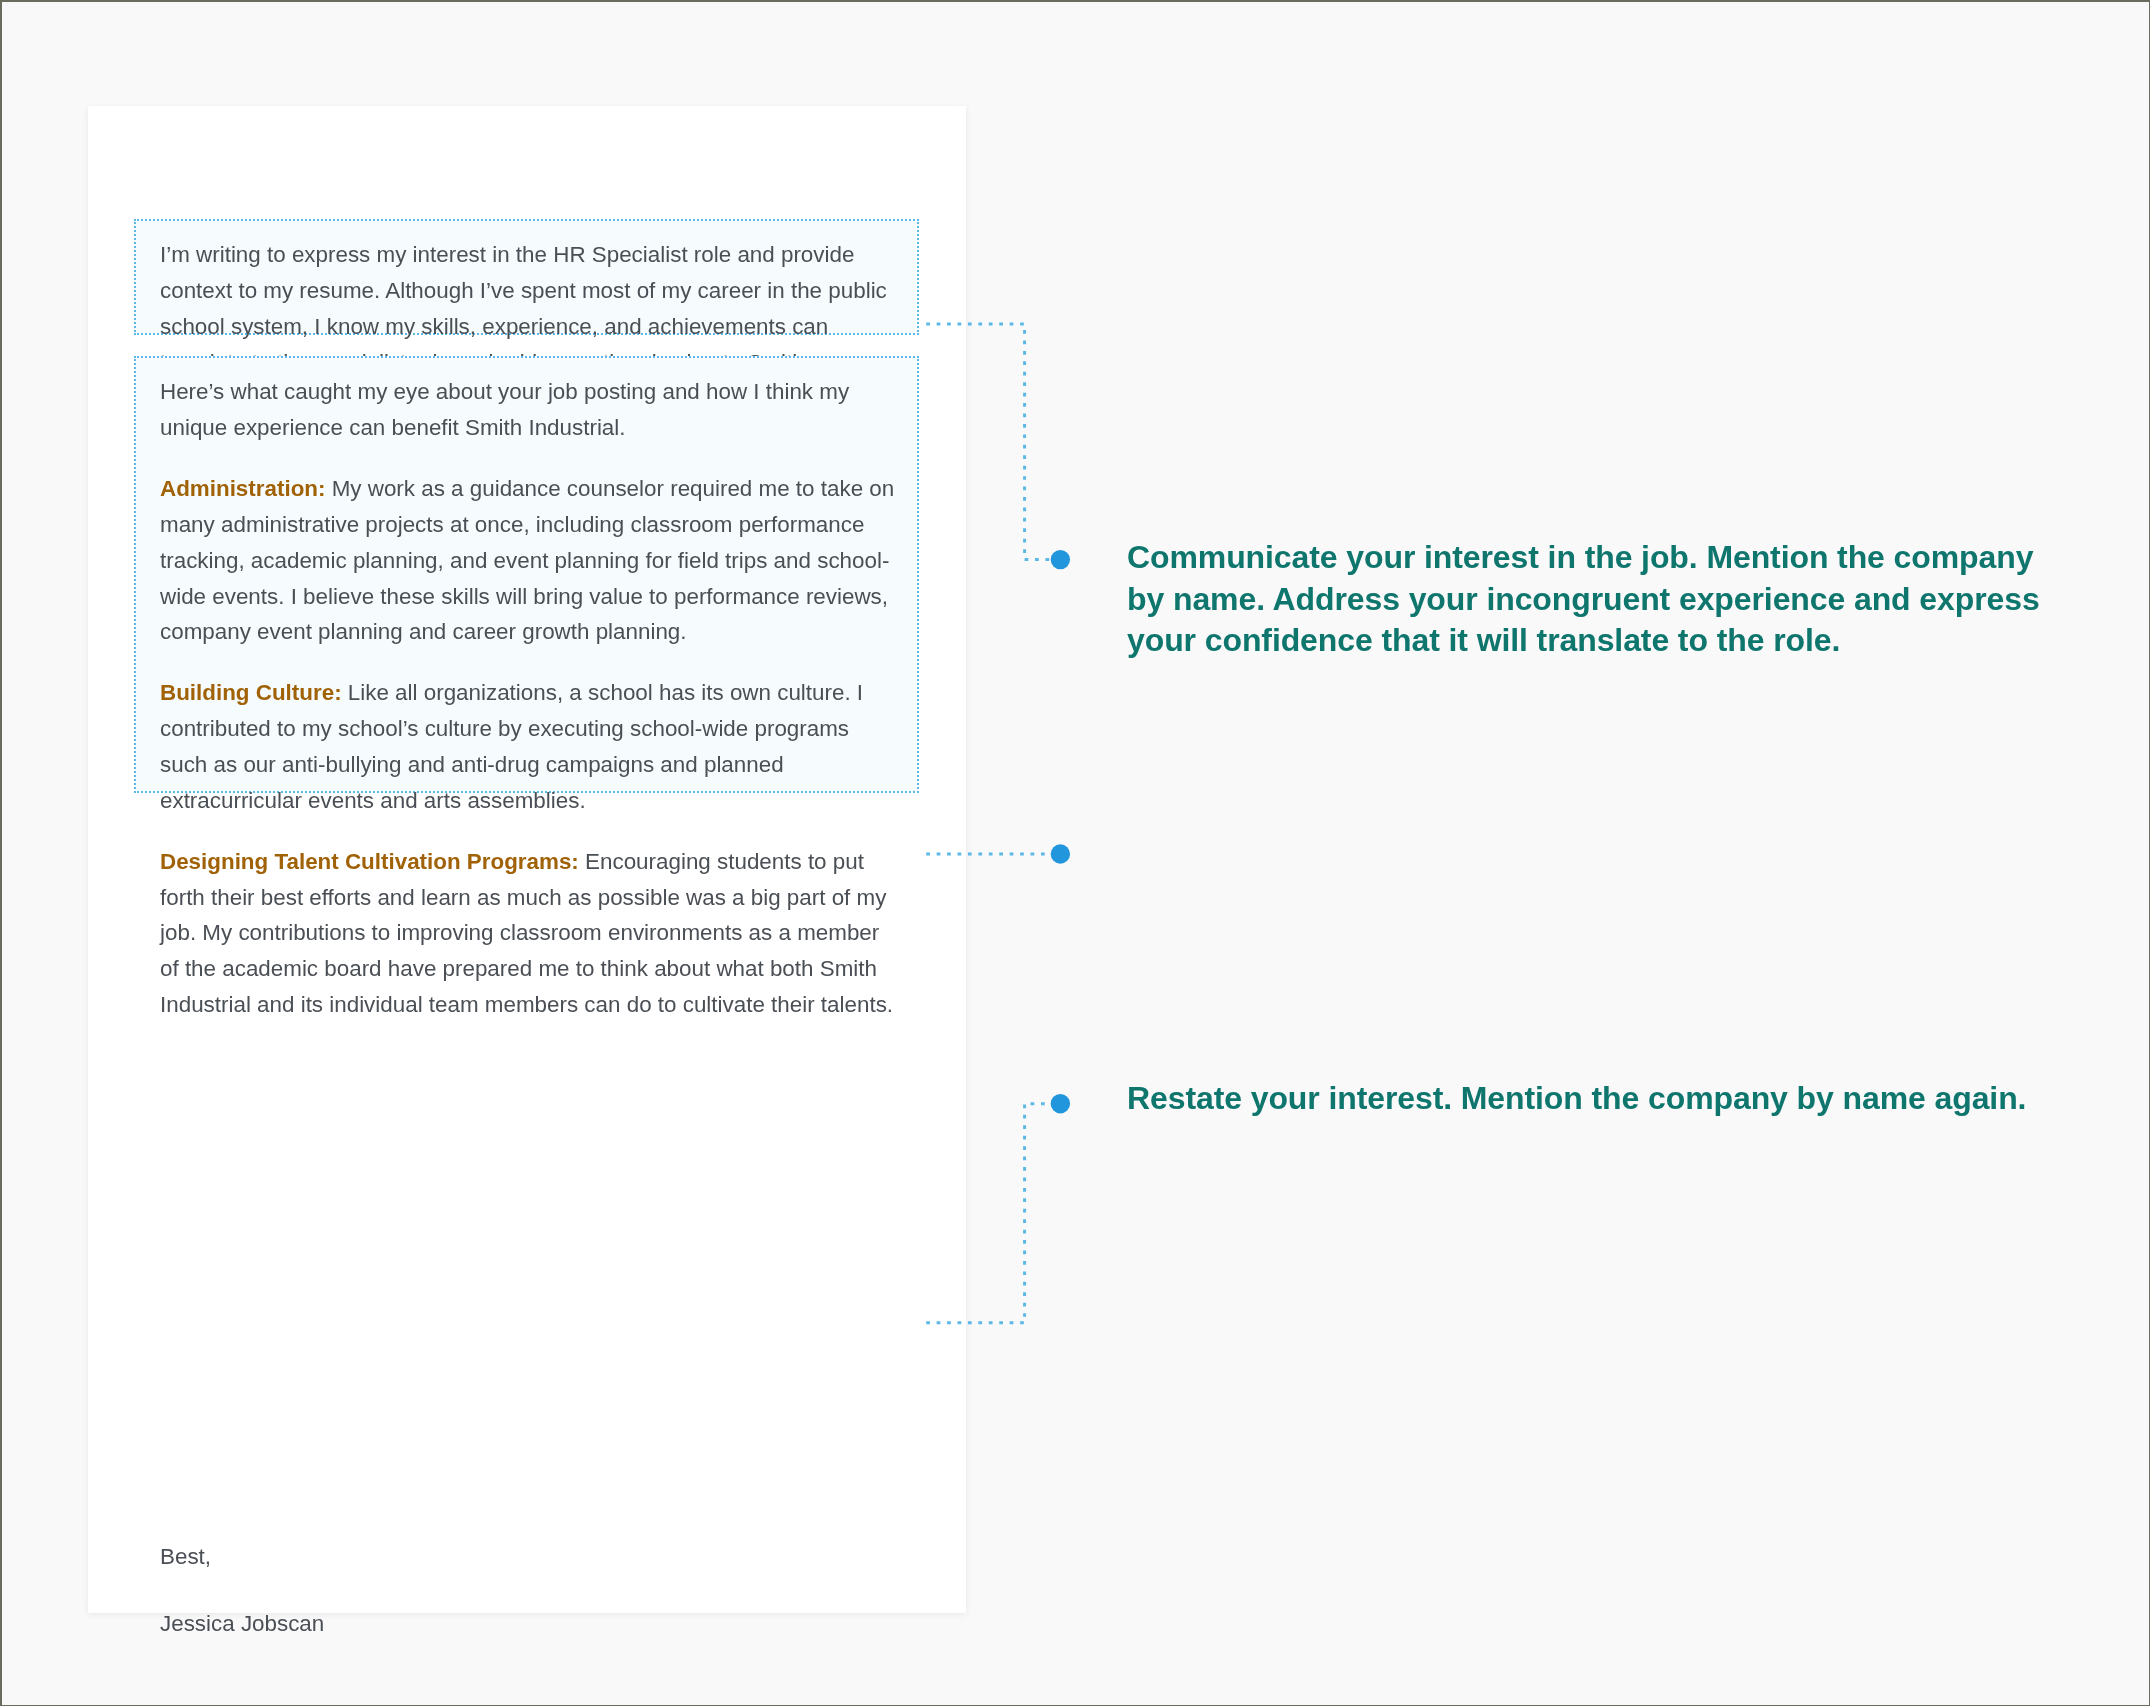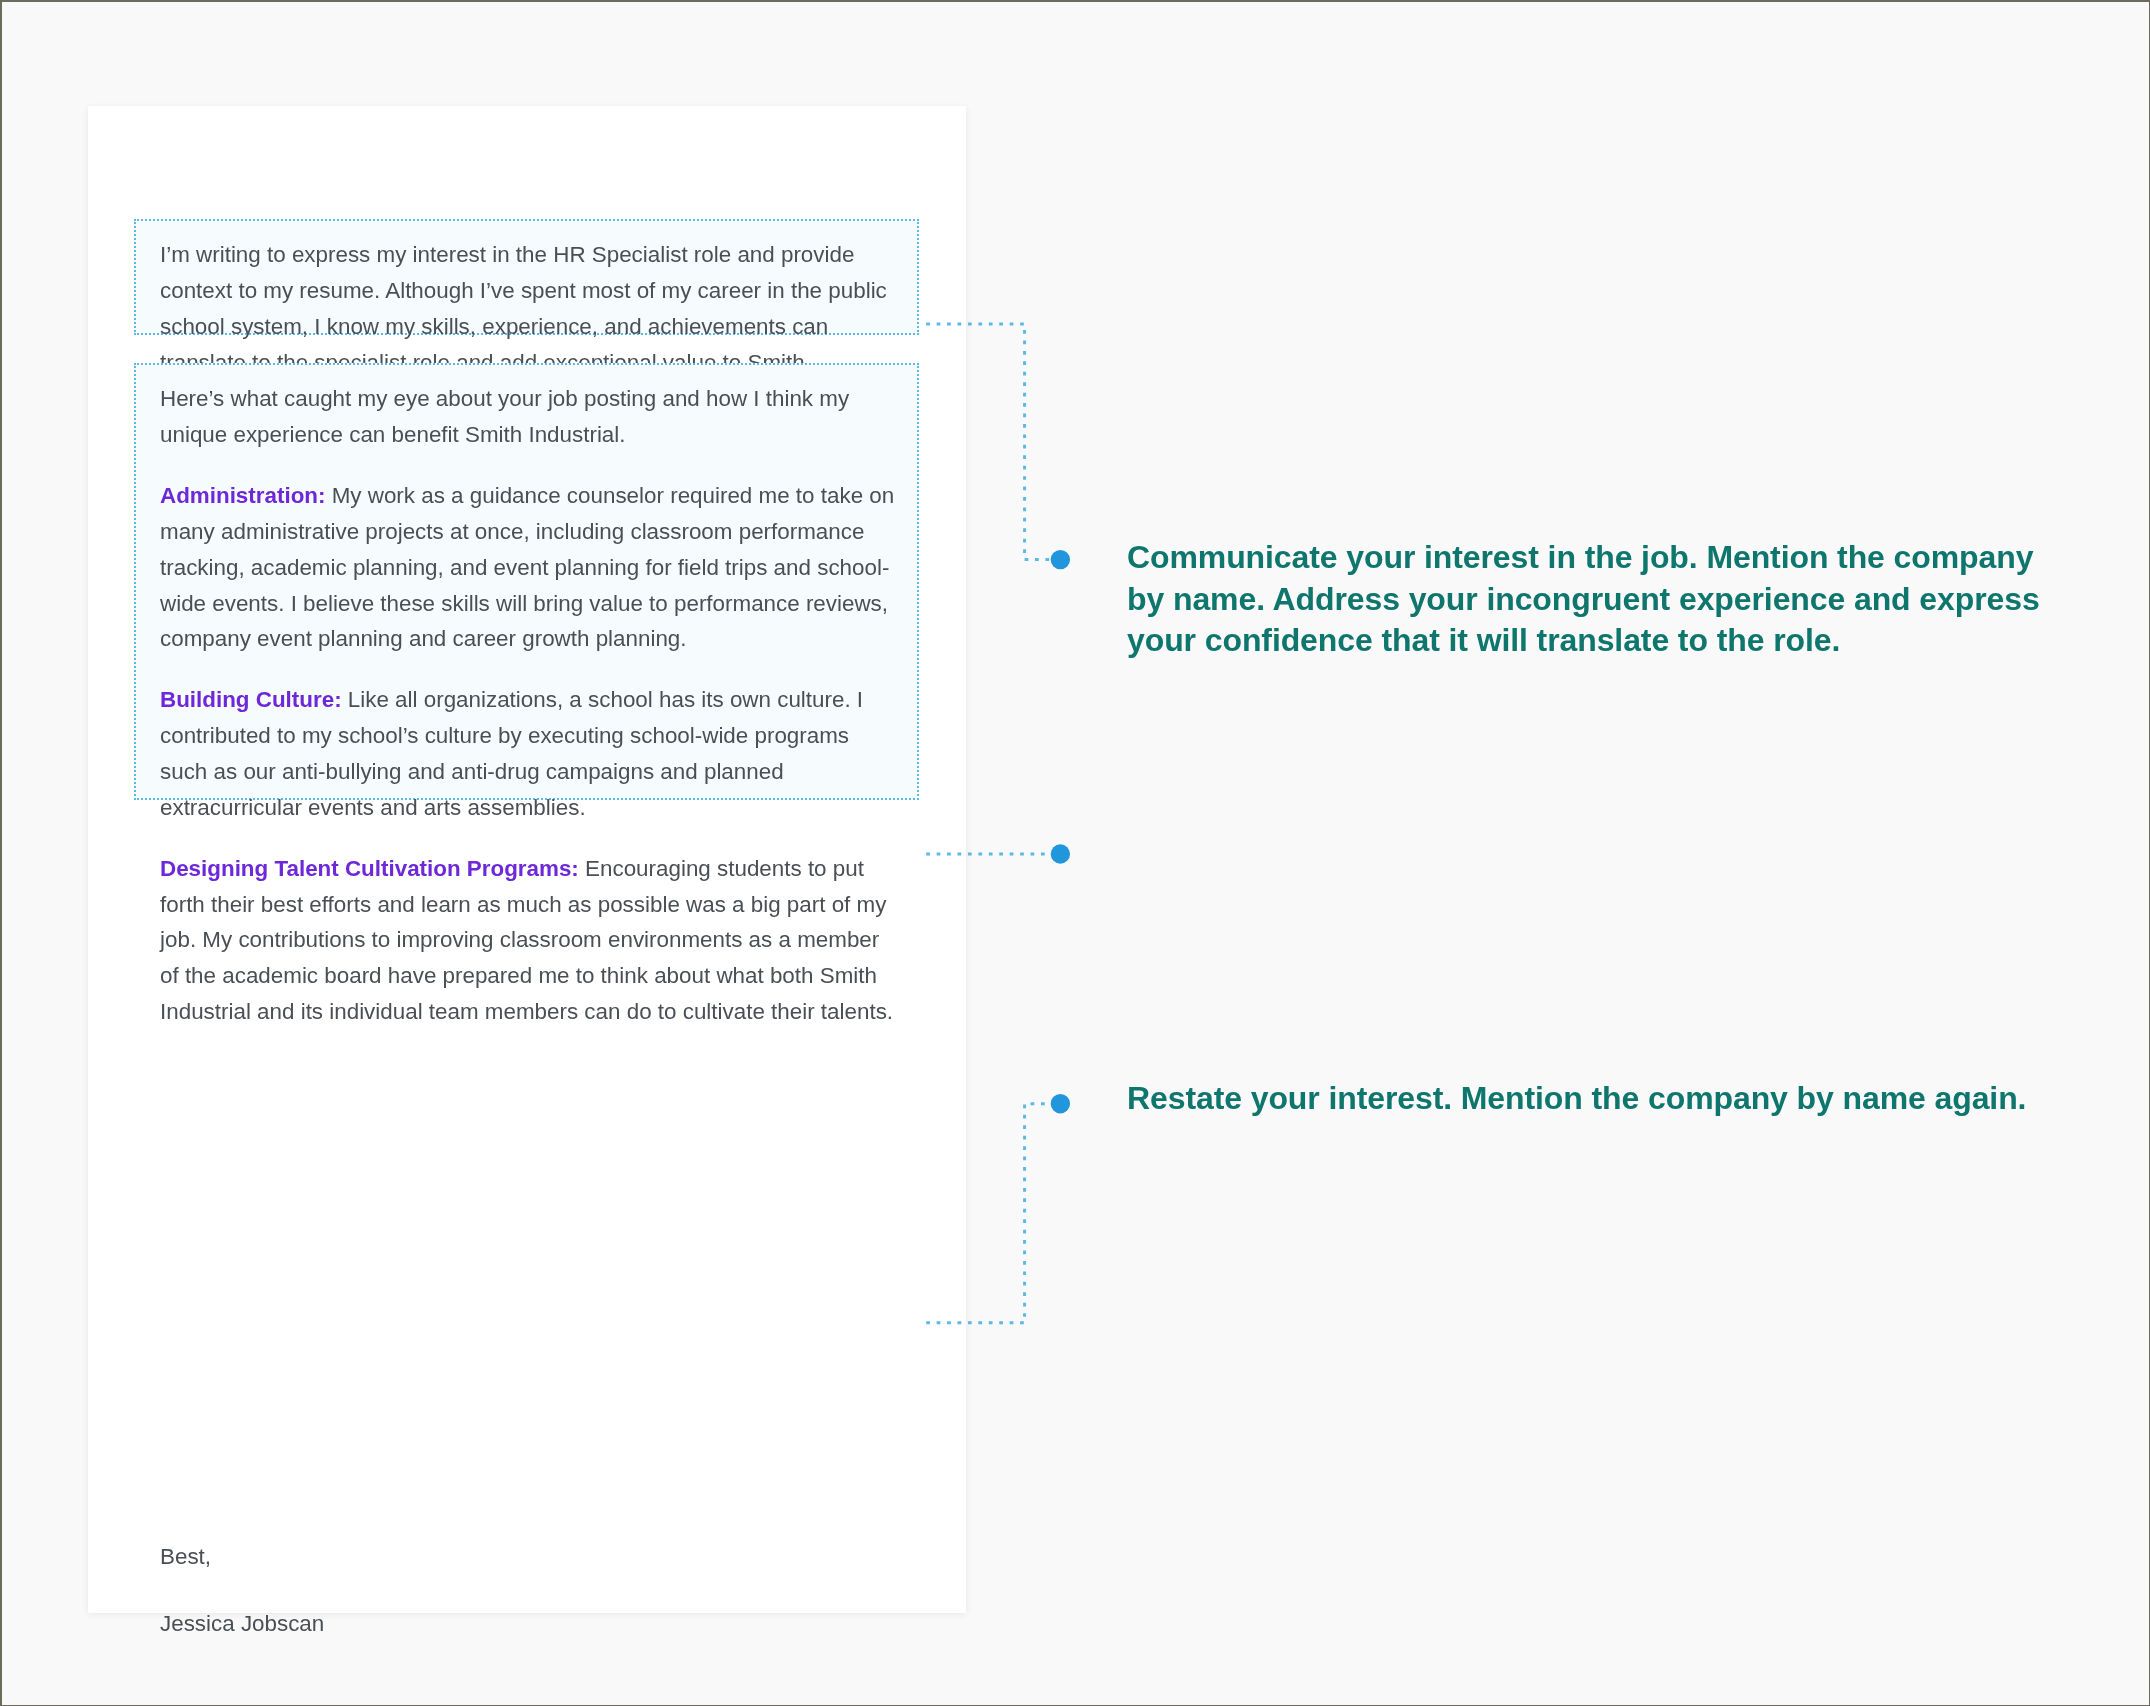--- a/index.html
+++ b/index.html
@@ -33,31 +33,31 @@
 
   
   .hl{
     position:absolute;left:46px;width:785px;
     background:#f6fbfd;
     border:2.2px dotted #5cb8e4;
     box-sizing:border-box;
     padding:16.4px 22.4px 15px 24px;
   }
   #hl-1{top:113px;height:116px;}
-  #hl-2{top:257px;height:437px;}
+  #hl-2{top:250px;height:437px;}
   #hl-3{top:689px;height:103px;}
 
   .hl p{
     margin:0 0 25px 0;
     color:#4a4f55;
     font-size:22.4px;
     line-height:1.60;
   }
   .hl p:last-child{margin-bottom:0;}
-  .hl b{color:#6d28d9;font-weight:bold;}
+  .hl b{color:#a16207;font-weight:bold;}
 
   
   #connectors{position:absolute;left:0;top:0;width:2151px;height:1707px;pointer-events:none;}
 
   
   .anno{
     position:absolute;left:1125px;width:939px;
     color:#0f766e;
     font-weight:bold;
     font-size:32px;

